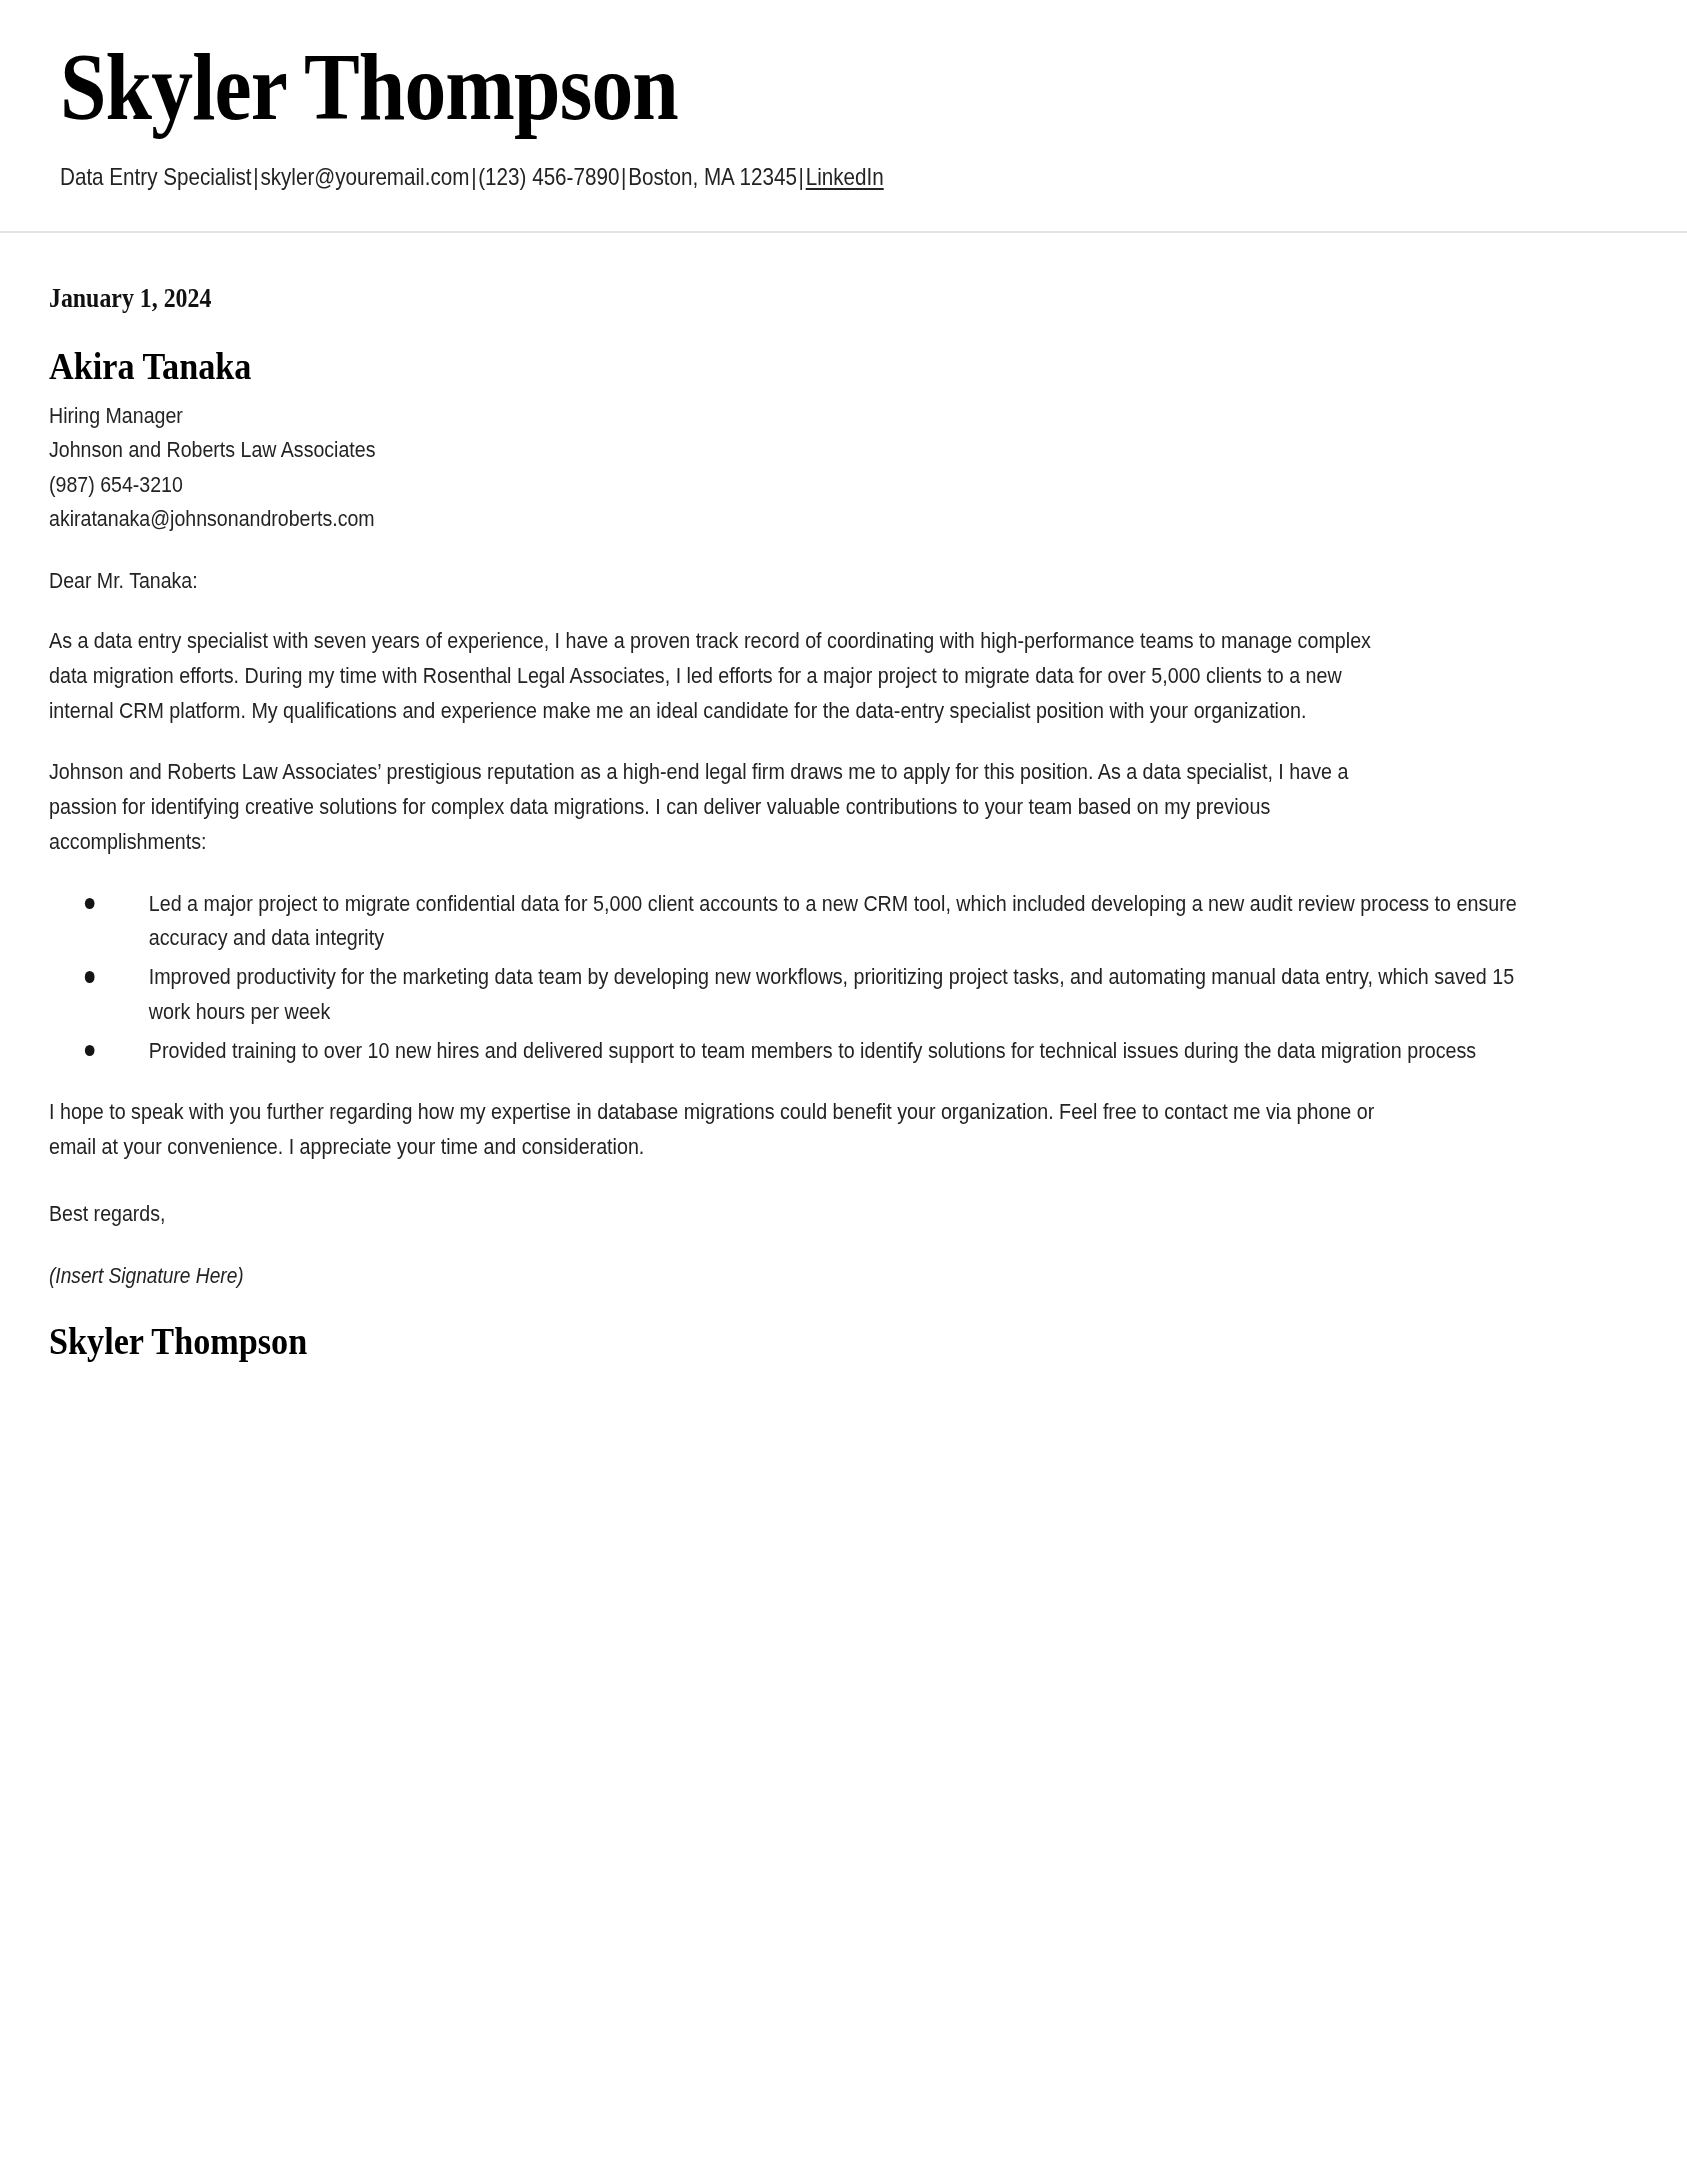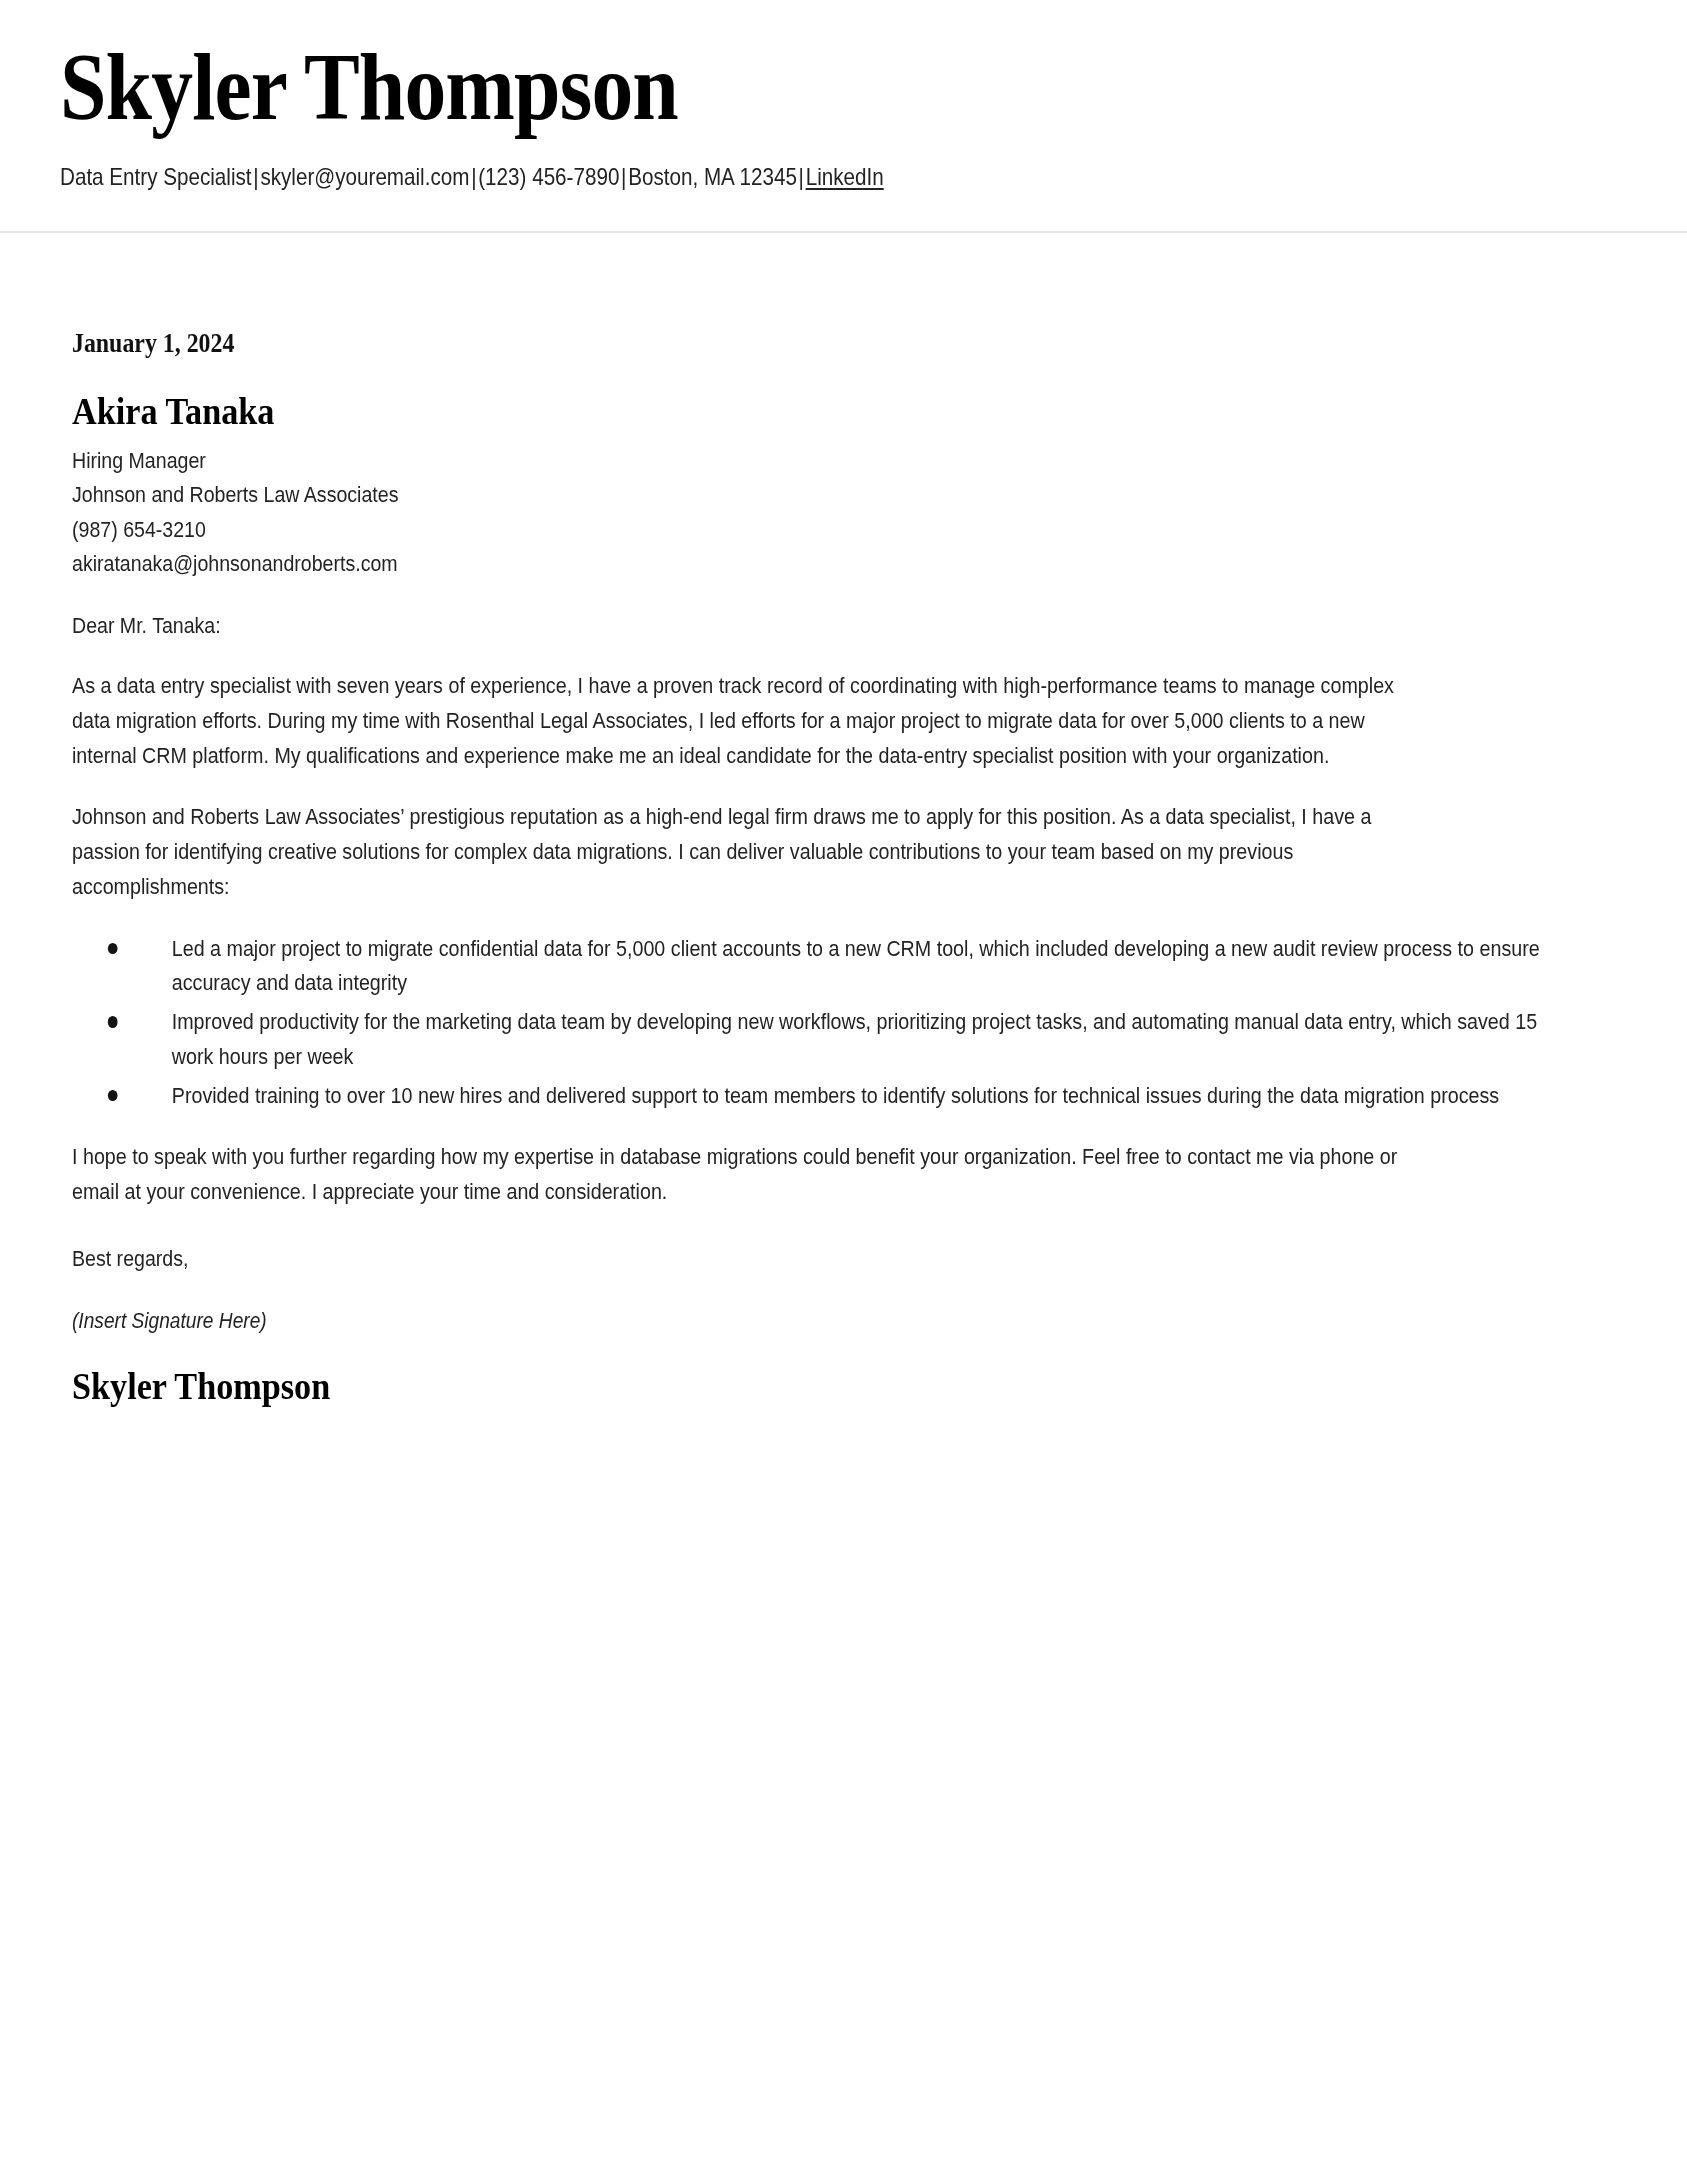--- a/index.html
+++ b/index.html
@@ -63,23 +63,22 @@
   .rule {
     margin-top: 38px;
     height: 2px;
     background: #e3e3e3;
     width: 1687px;
     margin-left: -60px;
   }
 
   
   .body {
-    padding: 0 72px;
+    padding: 0 49px;
     box-sizing: border-box;
-    margin-top: 45px;
   }
   .spacer-top { height: 50px; }
 
   .date {
     font-family: "Liberation Serif", "DejaVu Serif", serif;
     font-weight: 700;
     font-size: 26.5px;
     line-height: 1.2;
     color: #111111;
     transform: scaleX(0.9);

